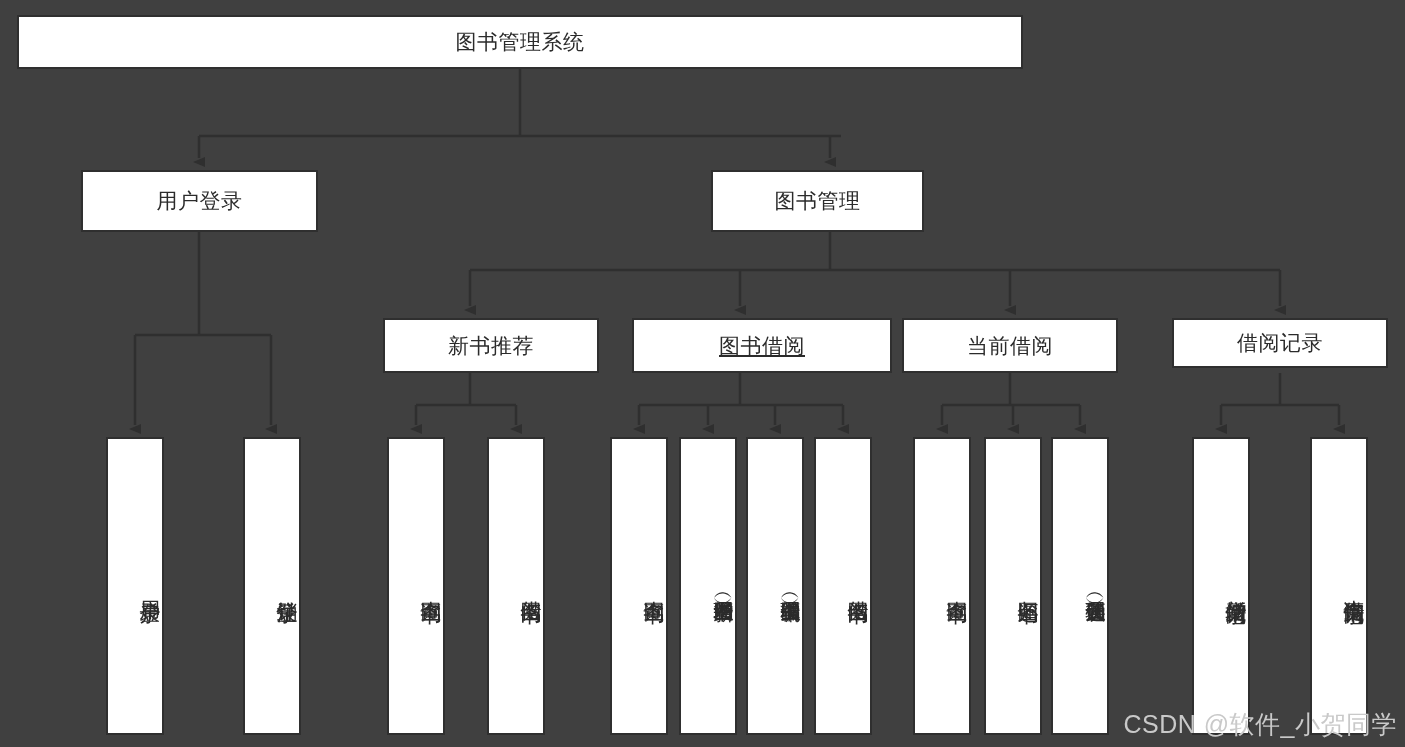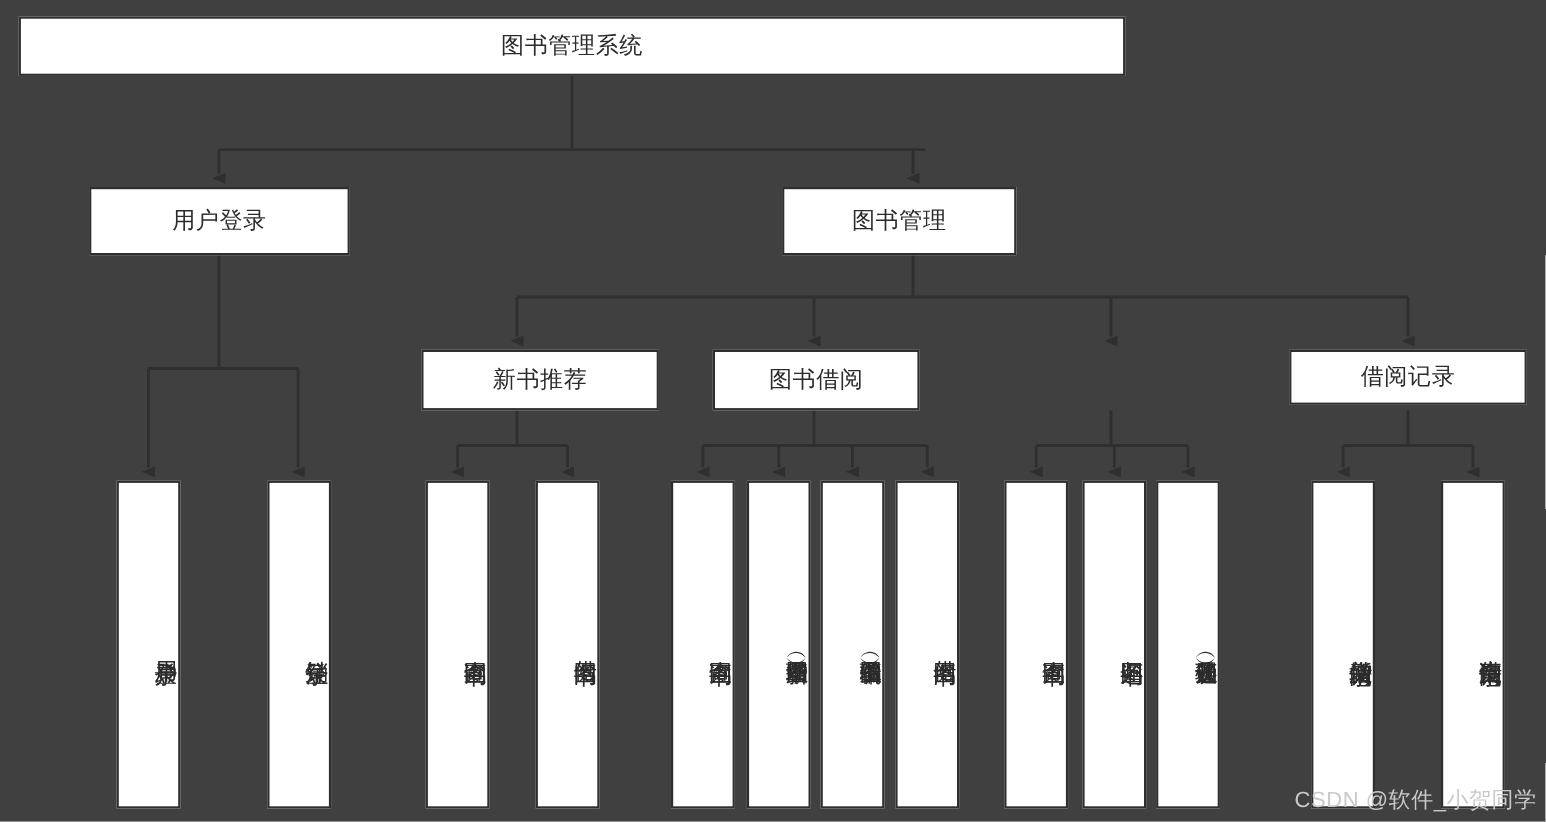--- a/index.html
+++ b/index.html
@@ -53,21 +53,21 @@
   }
   .node.v .vlabel {
     writing-mode: vertical-rl;
     text-orientation: upright;
     display: block;
   }
   .watermark {
     position: absolute;
     right: 8px;
     bottom: 6px;
-    font-size: 20px;
+    font-size: 25px;
     color: #c9c9c9;
     white-space: nowrap;
     letter-spacing: 0.5px;
   }
 </style>
 </head>
 <body>
 
 <div id="canvas">
 
@@ -130,22 +130,25 @@
   <div class="node h" style="left: 81px; top: 170px; width: 237px; height: 62px;">
       <span>用户登录</span>
     </div>
   <div class="node h" style="left: 711px; top: 170px; width: 213px; height: 62px;">
       <span>图书管理</span>
     </div>
 
   <div class="node h" style="left: 362px; top: 318px; width: 216px; height: 55px; margin-left: 21px;">
       <span>新书推荐</span>
     </div>
-  <div class="node h" style="left: 648px; top: 318px; width: 188px; height: 55px;">
+  <div class="node h" style="left: 632px; top: 318px; width: 260px; height: 55px; text-decoration: underline;">
       <span>图书借阅</span>
+    </div>
+  <div class="node h" style="left: 902px; top: 318px; width: 216px; height: 55px;">
+      <span>当前借阅</span>
     </div>
   <div class="node h" style="left: 1172px; top: 318px; width: 216px; height: 50px;">
       <span>借阅记录</span>
     </div>
 
   <div class="node v" style="left: 106px; top: 437px; width: 58px; height: 298px;">
       <span class="vlabel">用户登录</span>
     </div>
   <div class="node v" style="left: 243px; top: 437px; width: 58px; height: 298px;">
       <span class="vlabel">注销登录</span>

